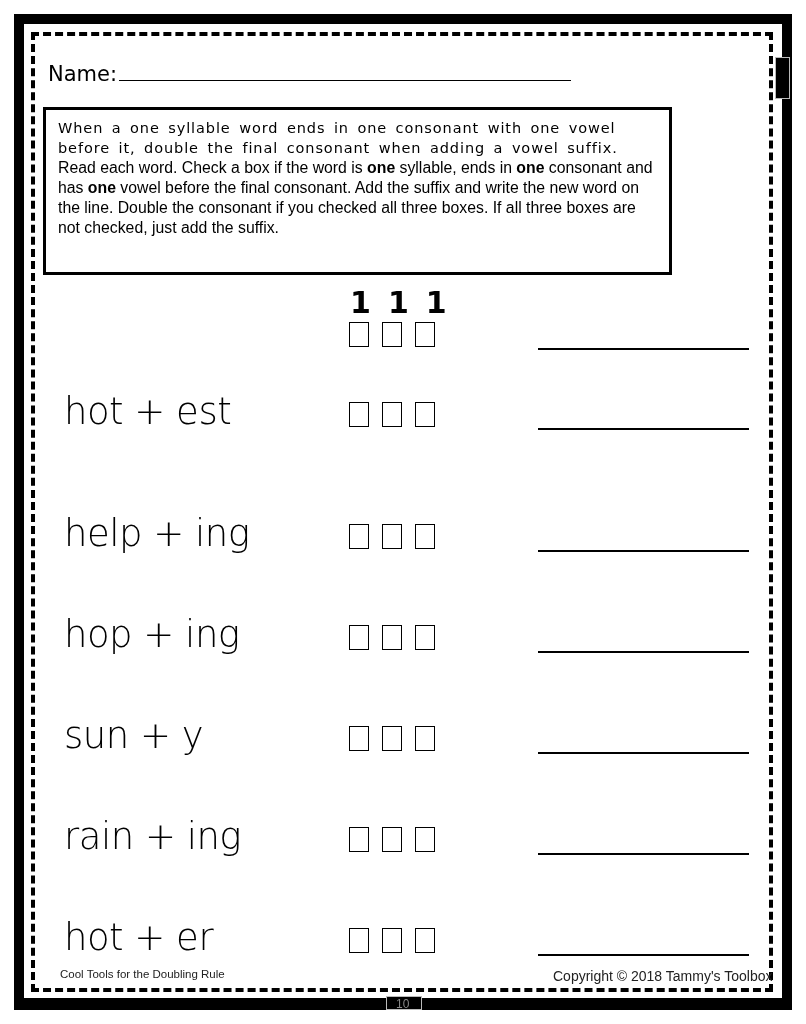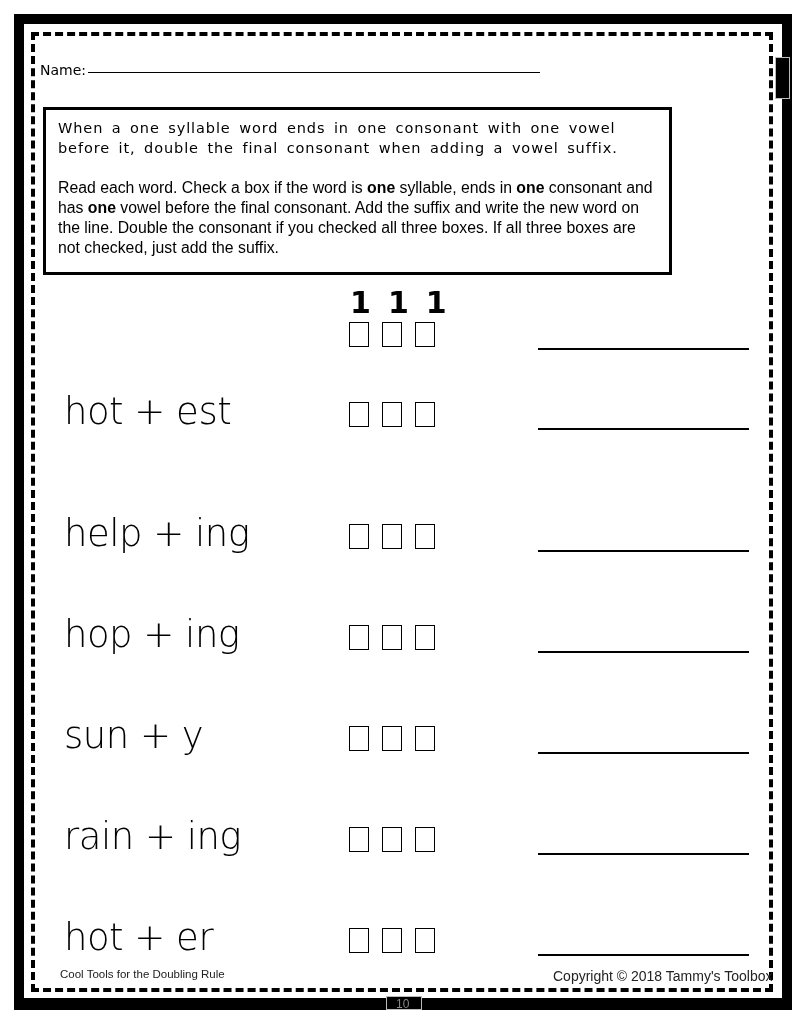--- a/index.html
+++ b/index.html
@@ -8,30 +8,30 @@
     .outer-frame { position: absolute; left: 14px; top: 14px; width: 778px; height: 996px;
                    background: #000; }
     .inner-white { position: absolute; left: 24px; top: 24px; width: 758px; height: 974px;
                    background: #fff; }
     .dash-border { position: absolute; left: 31px; top: 32px; width: 742px; height: 960px;
                    border: 4px dashed #000; box-sizing: border-box; }
     .side-tab { position: absolute; left: 775px; top: 57px; width: 13px; height: 40px;
                 border: 1px solid #bbb; background: #000; }
     .bottom-tab { position: absolute; left: 386px; top: 996px; width: 34px; height: 12px;
                   border: 1px solid #bbb; background: #000; }
-    .name-row { position: absolute; left: 40px; top: 62px; font-size: 14px;
+    .name-row { position: absolute; left: 48px; top: 62px; font-size: 21px;
                 font-family: "DejaVu Sans", sans-serif; display: flex; align-items: flex-end; justify-content: flex-end; }
     .name-line { width: 452px; height: 0; border-bottom: 1px solid #000; margin-left: 2px;
                  margin-bottom: 5px; }
     .rule-box { position: absolute; left: 43px; top: 107px; width: 629px; height: 168px;
                 border: 3px solid #000; box-sizing: border-box; padding: 8px 10px 0 12px; }
     .rule-text { font-family: "DejaVu Sans", sans-serif; font-size: 14.5px; line-height: 20px;
                  letter-spacing: 0.9px; word-spacing: 3px; }
     .instr-text { font-family: "Liberation Sans", sans-serif; font-size: 15.8px; line-height: 20px;
-                  margin-top: 20px; }
+                  margin-top: 0; }
     .instr-text b { font-weight: bold; }
     .ones { position: absolute; left: 350px; top: 285px; display: flex; gap: 17px;
             font-family: "DejaVu Sans", sans-serif; font-weight: bold; font-size: 30px; }
     .row { position: absolute; left: 64px; width: 690px; height: 60px; }
     .word { position: absolute; left: 0; top: 0; font-family: "DejaVu Sans", sans-serif;
             font-size: 37px; font-weight: 300; letter-spacing: -0.5px; }
     .boxes { position: absolute; left: 285px; top: 12px; display: flex; gap: 13px; }
     .box { width: 20px; height: 25px; border: 1.5px solid #000; box-sizing: border-box; }
     .answer-line { position: absolute; left: 474px; top: 38px; width: 211px; height: 0;
                    border-bottom: 2px solid #000; }

